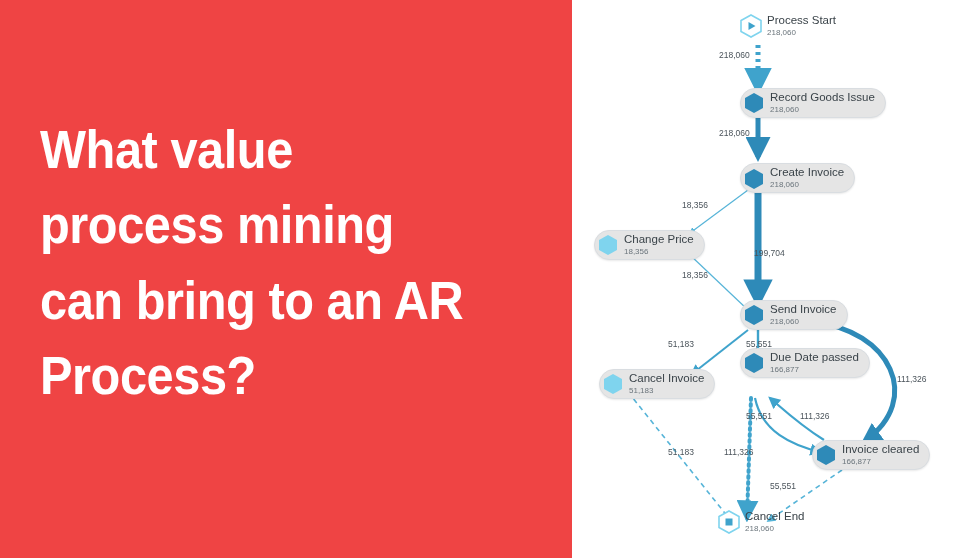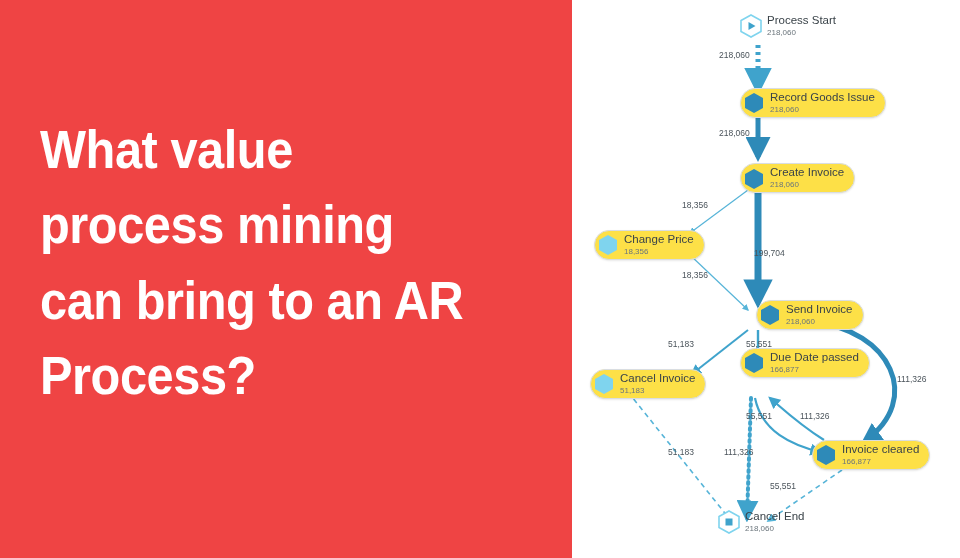--- a/index.html
+++ b/index.html
@@ -56,21 +56,21 @@
     top: 0;
     width: 388px;
     height: 558px;
   }
 
   
   .node {
     position: absolute;
     display: flex;
     align-items: center;
-    background: #fde047;
+    background: #e5e5e5;
     border: 1px solid #d9dde1;
     border-radius: 16px;
     box-shadow: 0 1px 2px rgba(0,0,0,0.09);
     padding: 2px 10px 2px 3px;
     box-sizing: border-box;
     white-space: nowrap;
   }
   .node .hex {
     flex: 0 0 auto;
     width: 20px;
@@ -216,33 +216,33 @@
         <svg viewBox="0 0 20 22" width="20" height="22">
           <polygon points="10,1 19,6 19,16 10,21 1,16 1,6" fill="#7fd4ee"></polygon>
         </svg>
       </span>
       <span class="txt">
         <span class="nlabel">Change Price</span>
         <span class="nvalue">18,356</span>
       </span>
     </div>
 
-    <div class="node" style="left:184px; top:300px;">
+    <div class="node" style="left:168px; top:300px;">
       <span class="hex">
         <svg viewBox="0 0 20 22" width="20" height="22">
           <polygon points="10,1 19,6 19,16 10,21 1,16 1,6" fill="#2e8ab8"></polygon>
         </svg>
       </span>
       <span class="txt">
         <span class="nlabel">Send Invoice</span>
         <span class="nvalue">218,060</span>
       </span>
     </div>
 
-    <div class="node" style="left:18px; top:369px;">
+    <div class="node" style="left:27px; top:369px;">
       <span class="hex">
         <svg viewBox="0 0 20 22" width="20" height="22">
           <polygon points="10,1 19,6 19,16 10,21 1,16 1,6" fill="#7fd4ee"></polygon>
         </svg>
       </span>
       <span class="txt">
         <span class="nlabel">Cancel Invoice</span>
         <span class="nvalue">51,183</span>
       </span>
     </div>

